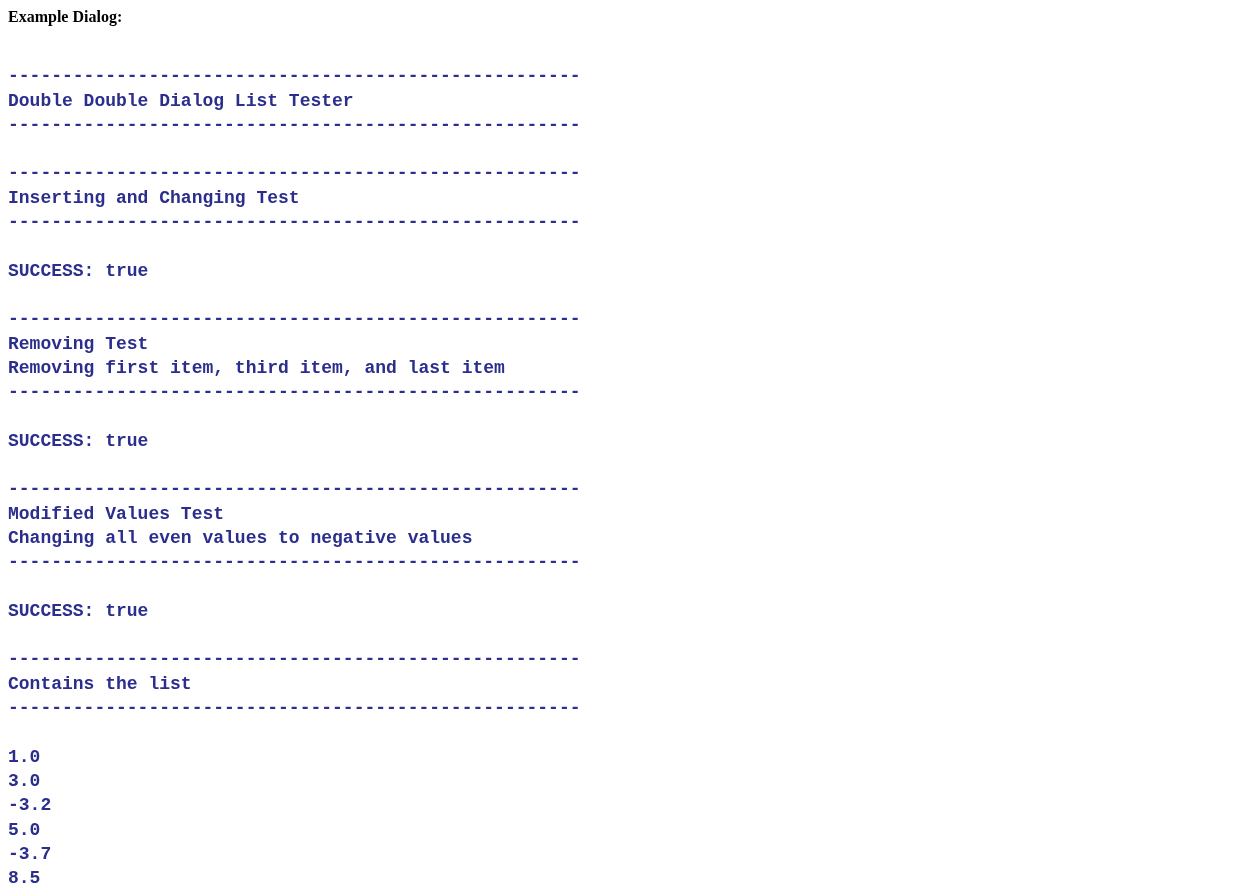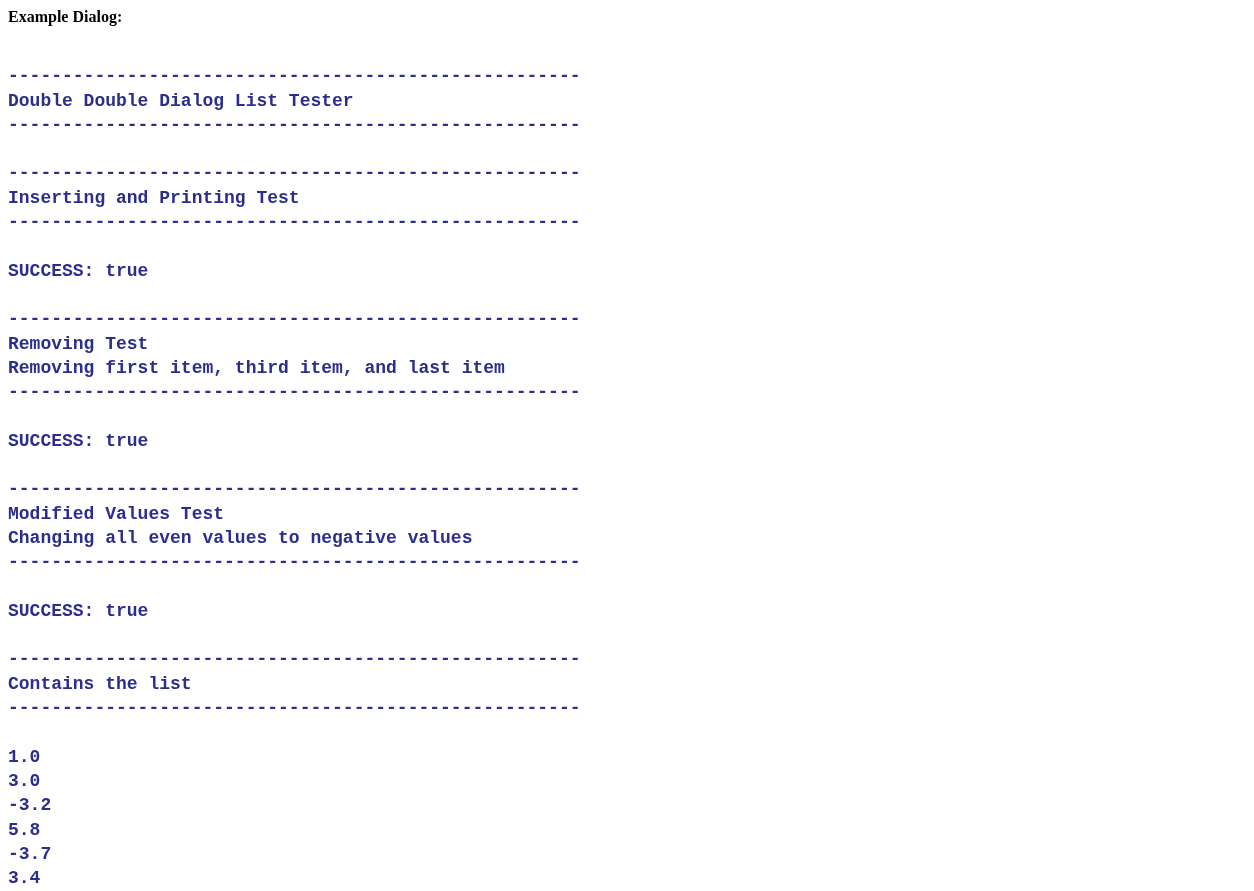--- a/index.html
+++ b/index.html
@@ -28,21 +28,21 @@
 <body>
 
 <div class="heading">Example Dialog:</div>
 
 <div class="terminal">
 <span>-----------------------------------------------------</span>
 <span>Double Double Dialog List Tester</span>
 <span>-----------------------------------------------------</span>
 
 <span>-----------------------------------------------------</span>
-<span>Inserting and Printing Test</span>
+<span>Inserting and Changing Test</span>
 <span>-----------------------------------------------------</span>
 
 <span>SUCCESS: true</span>
 
 <span>-----------------------------------------------------</span>
 <span>Removing Test</span>
 <span>Removing first item, third item, and last item</span>
 <span>-----------------------------------------------------</span>
 
 <span>SUCCESS: true</span>
@@ -54,19 +54,19 @@
 
 <span>SUCCESS: true</span>
 
 <span>-----------------------------------------------------</span>
 <span>Contains the list</span>
 <span>-----------------------------------------------------</span>
 
 <span>1.0</span>
 <span>3.0</span>
 <span>-3.2</span>
-<span>5.8</span>
+<span>5.0</span>
 <span>-3.7</span>
-<span>3.4</span>
+<span>8.5</span>
 
 
 
 </div>
 
 </body></html>

